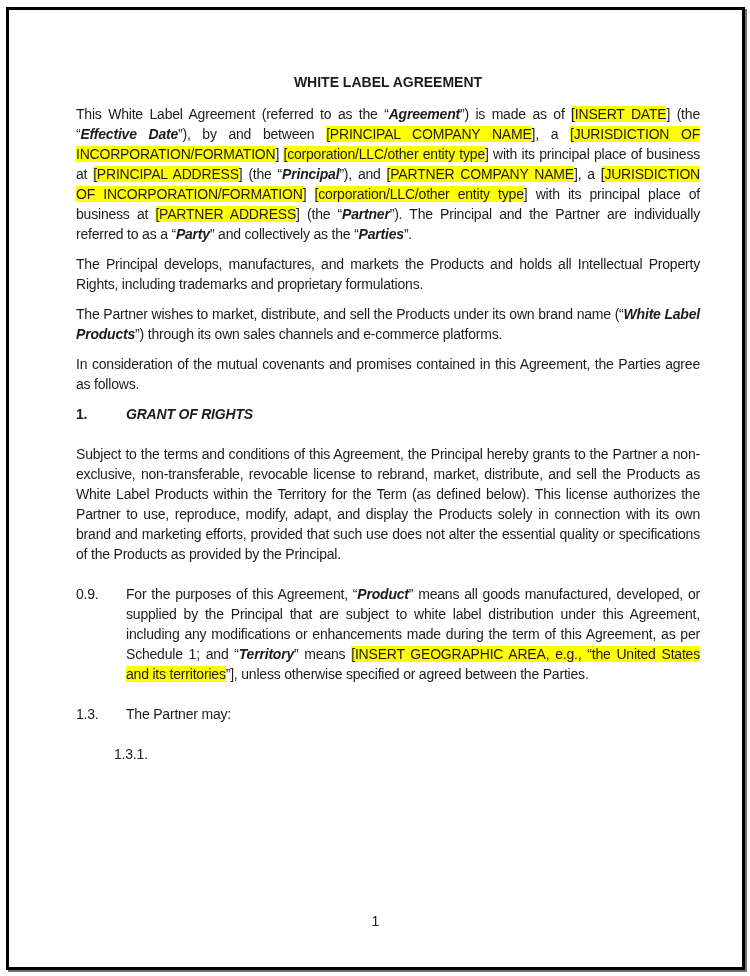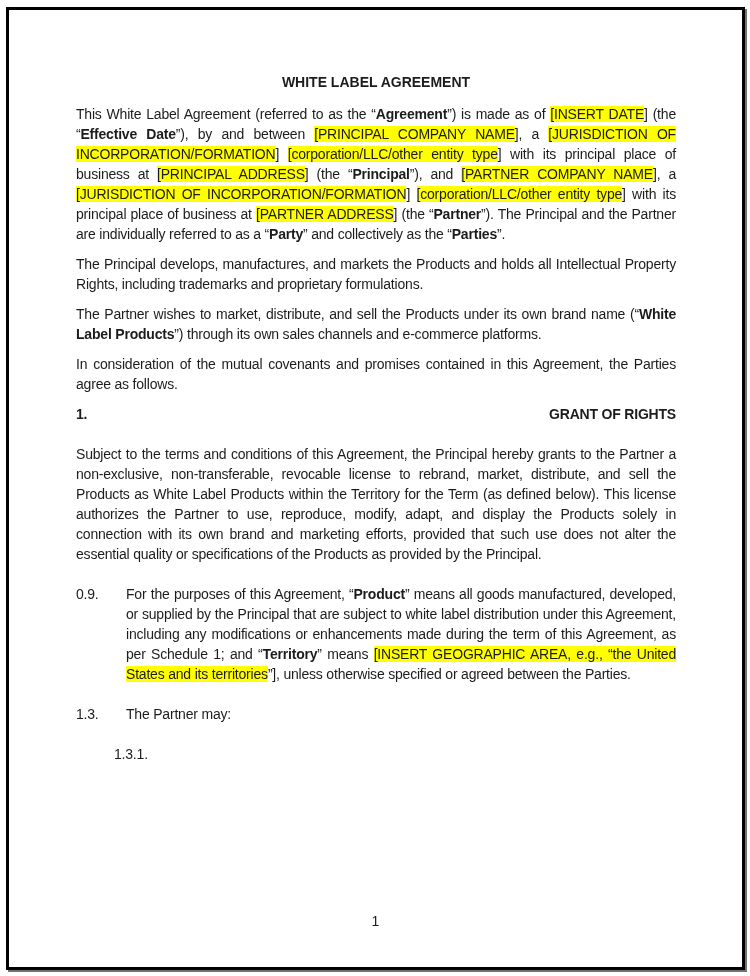--- a/index.html
+++ b/index.html
@@ -19,21 +19,21 @@
     position: absolute;
     top: 7px;
     left: 6px;
     right: 5px;
     bottom: 6px;
     border: 3px solid #000000;
     background: #ffffff;
     box-shadow: 2px 2px 0 rgba(0,0,0,0.55);
   }
   .content {
-    padding: 62px 66px 0 67px;
+    padding: 62px 42px 0 67px;
     font-size: 14px;
     line-height: 20px;
     letter-spacing: -0.2px;
   }
   .doc-title {
     text-align: center;
     font-weight: bold;
     margin-bottom: 12px;
     letter-spacing: 0;
   }
@@ -59,23 +59,23 @@
     flex: 0 0 50px;
   }
   .block.level2 .num {
     flex: 0 0 65px;
   }
   .body-text {
     flex: 1;
     text-align: justify;
   }
   .block.heading .body-text {
-    text-align: right;
+    text-align: left;
   }
-  .run.b { font-weight: bold; }
+  .run.b { font-weight: bold; font-style: italic; }
   .run.h { background: var(--hl, #ffff00); }
   .page-number {
     position: absolute;
     bottom: 38px;
     left: 0;
     right: 0;
     text-align: center;
     font-size: 14px;
   }
 </style>

